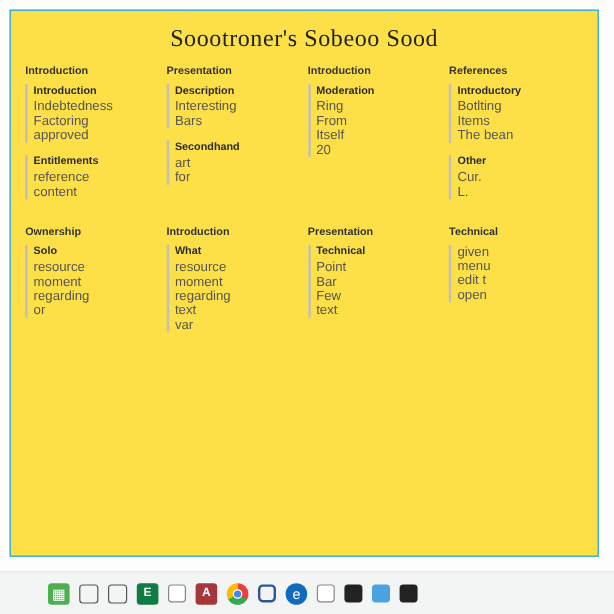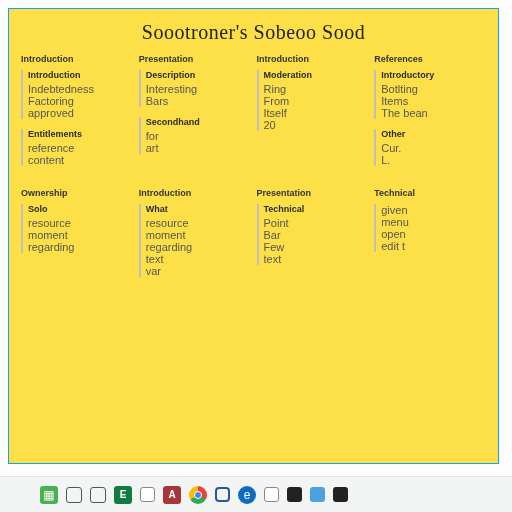--- a/index.html
+++ b/index.html
@@ -115,22 +115,22 @@
 
     <div class="col">
       <div class="col-head">Presentation</div>
       <div class="block">
         <div class="block-title">Description</div>
         <div class="item">Interesting</div>
         <div class="item">Bars</div>
       </div>
       <div class="block">
         <div class="block-title">Secondhand</div>
+        <div class="item">art</div>
         <div class="item">for</div>
-        <div class="item">art</div>
       </div>
     </div>
 
     <div class="col">
       <div class="col-head">Introduction</div>
       <div class="block">
         <div class="block-title">Moderation</div>
         <div class="item">Ring</div>
         <div class="item">From</div>
         <div class="item">Itself</div>
@@ -153,20 +153,21 @@
       </div>
     </div>
 
     <div class="col">
       <div class="col-head">Ownership</div>
       <div class="block">
         <div class="block-title">Solo</div>
         <div class="item">resource</div>
         <div class="item">moment</div>
         <div class="item">regarding</div>
+        <div class="item">or</div>
       </div>
     </div>
 
     <div class="col">
       <div class="col-head">Introduction</div>
       <div class="block">
         <div class="block-title">What</div>
         <div class="item">resource</div>
         <div class="item">moment</div>
         <div class="item">regarding</div>
@@ -184,22 +185,22 @@
         <div class="item">Few</div>
         <div class="item">text</div>
       </div>
     </div>
 
     <div class="col">
       <div class="col-head">Technical</div>
       <div class="block">
         <div class="item">given</div>
         <div class="item">menu</div>
+        <div class="item">edit t</div>
         <div class="item">open</div>
-        <div class="item">edit t</div>
       </div>
     </div>
   </div>
 </div>
 
 <div class="taskbar">
   <div class="tb-ic ic-green">▦</div>
   <div class="tb-ic ic-outline"></div>
   <div class="tb-ic ic-outline"></div>
   <div class="tb-ic ic-excel">E</div>

